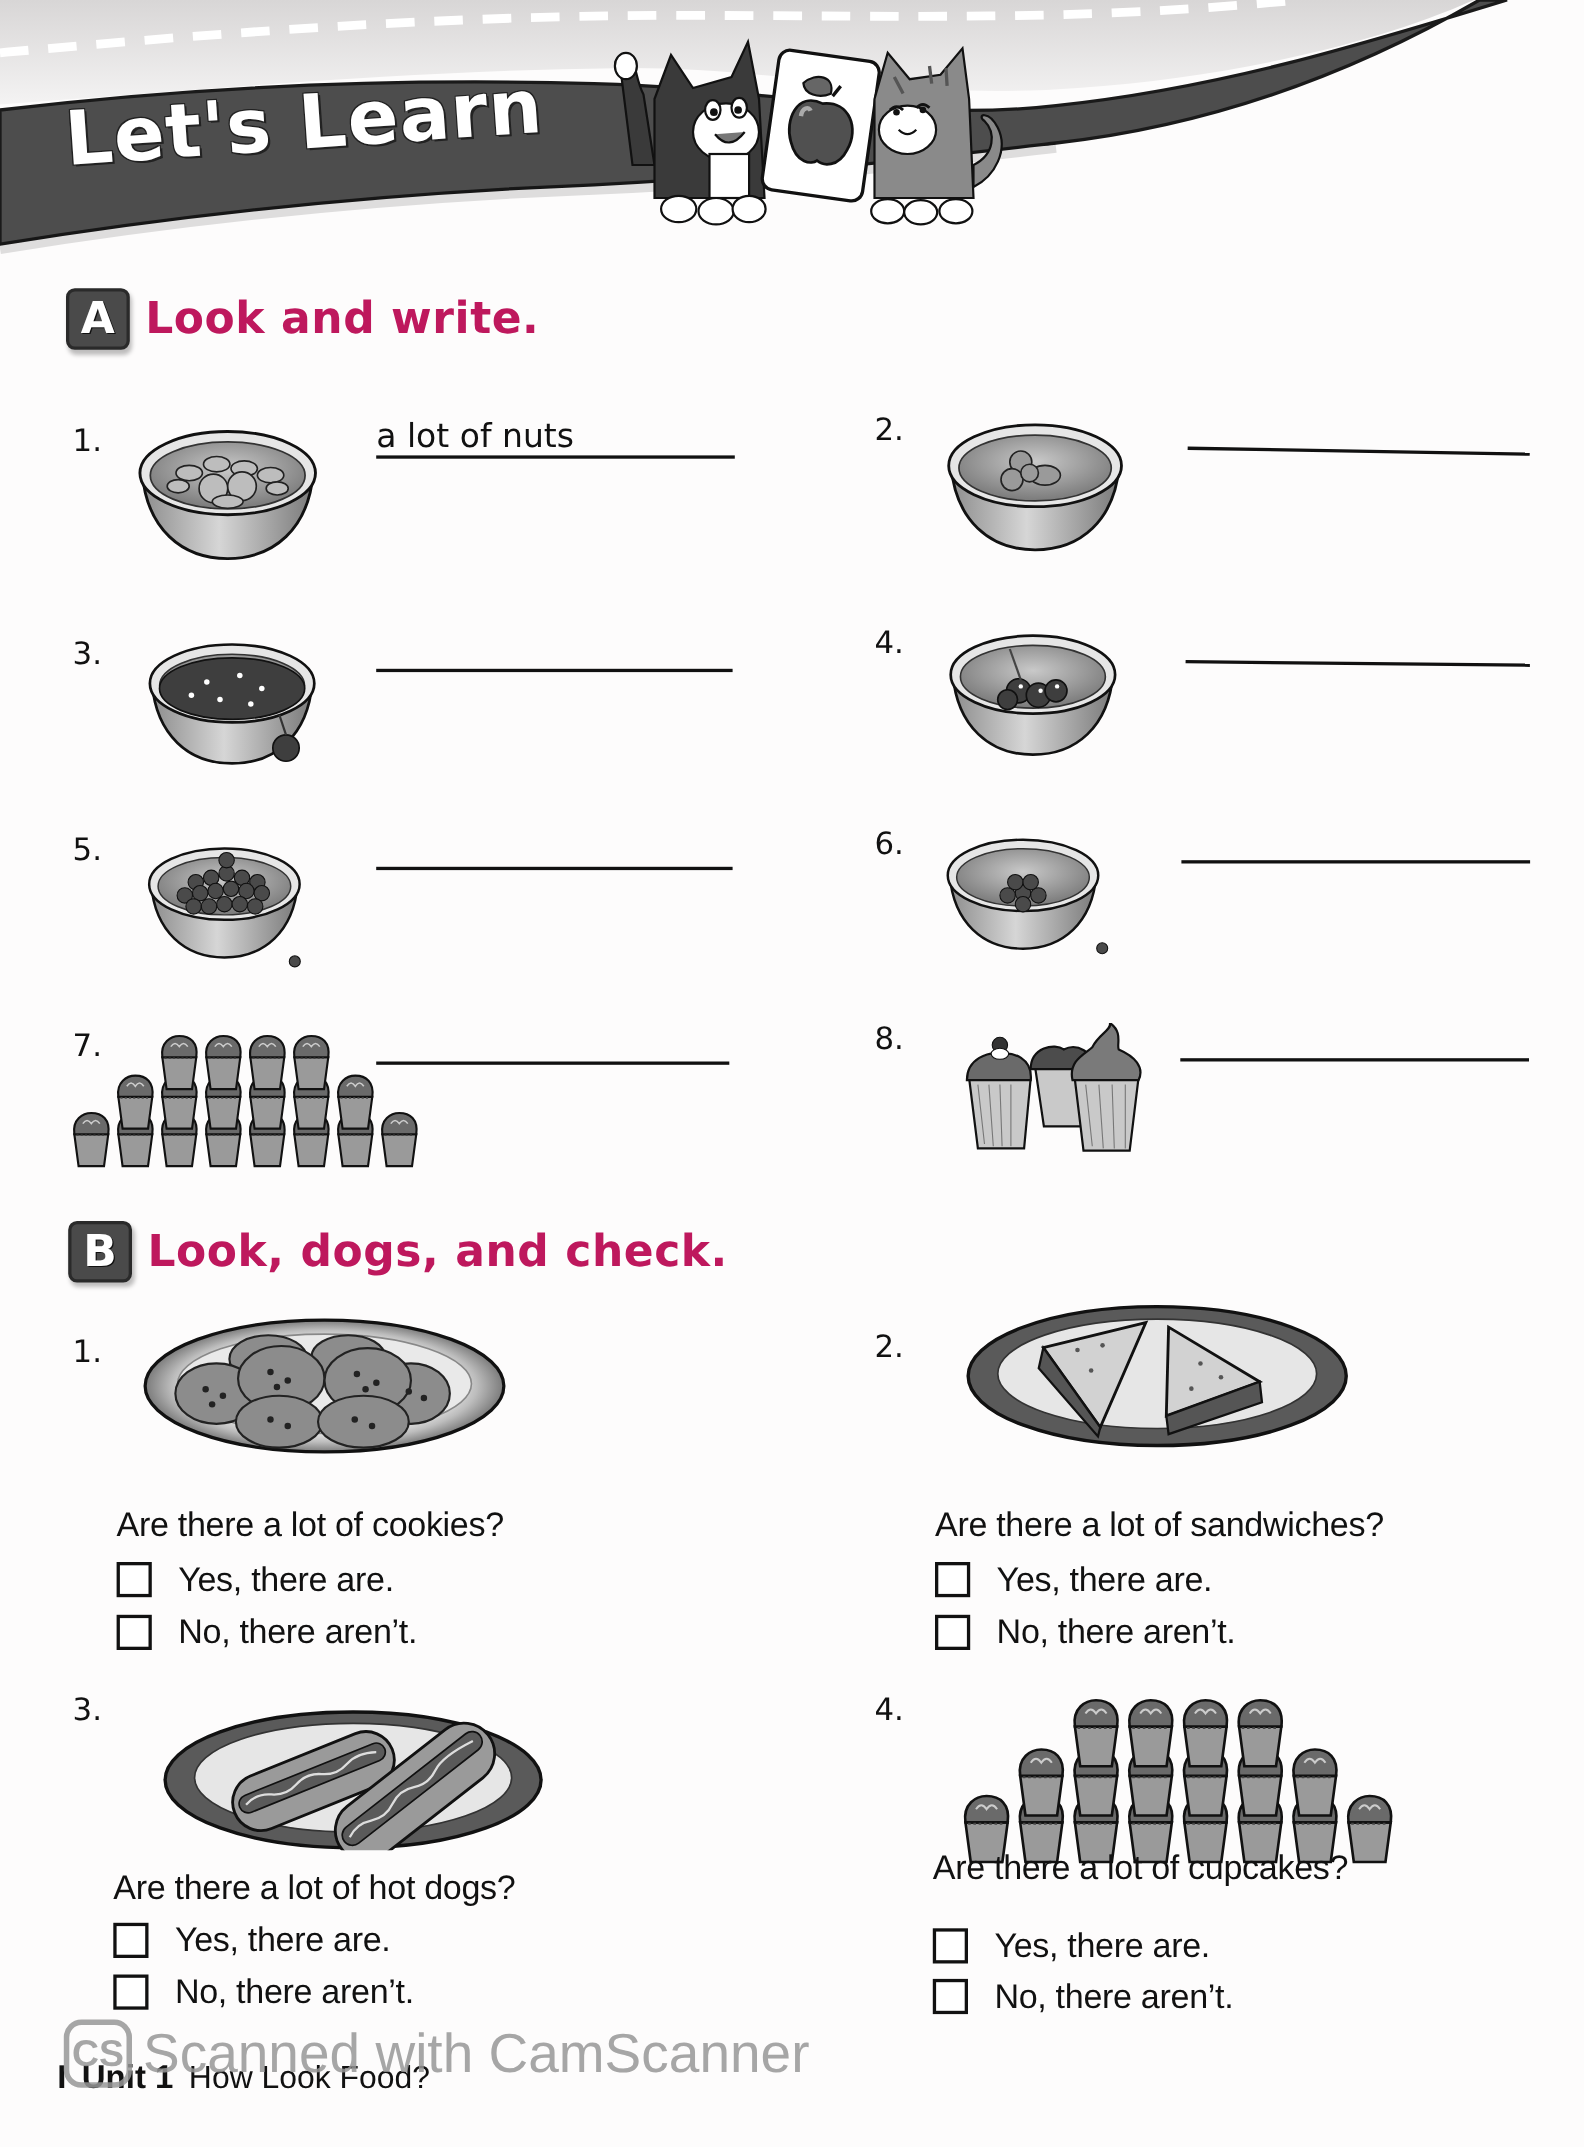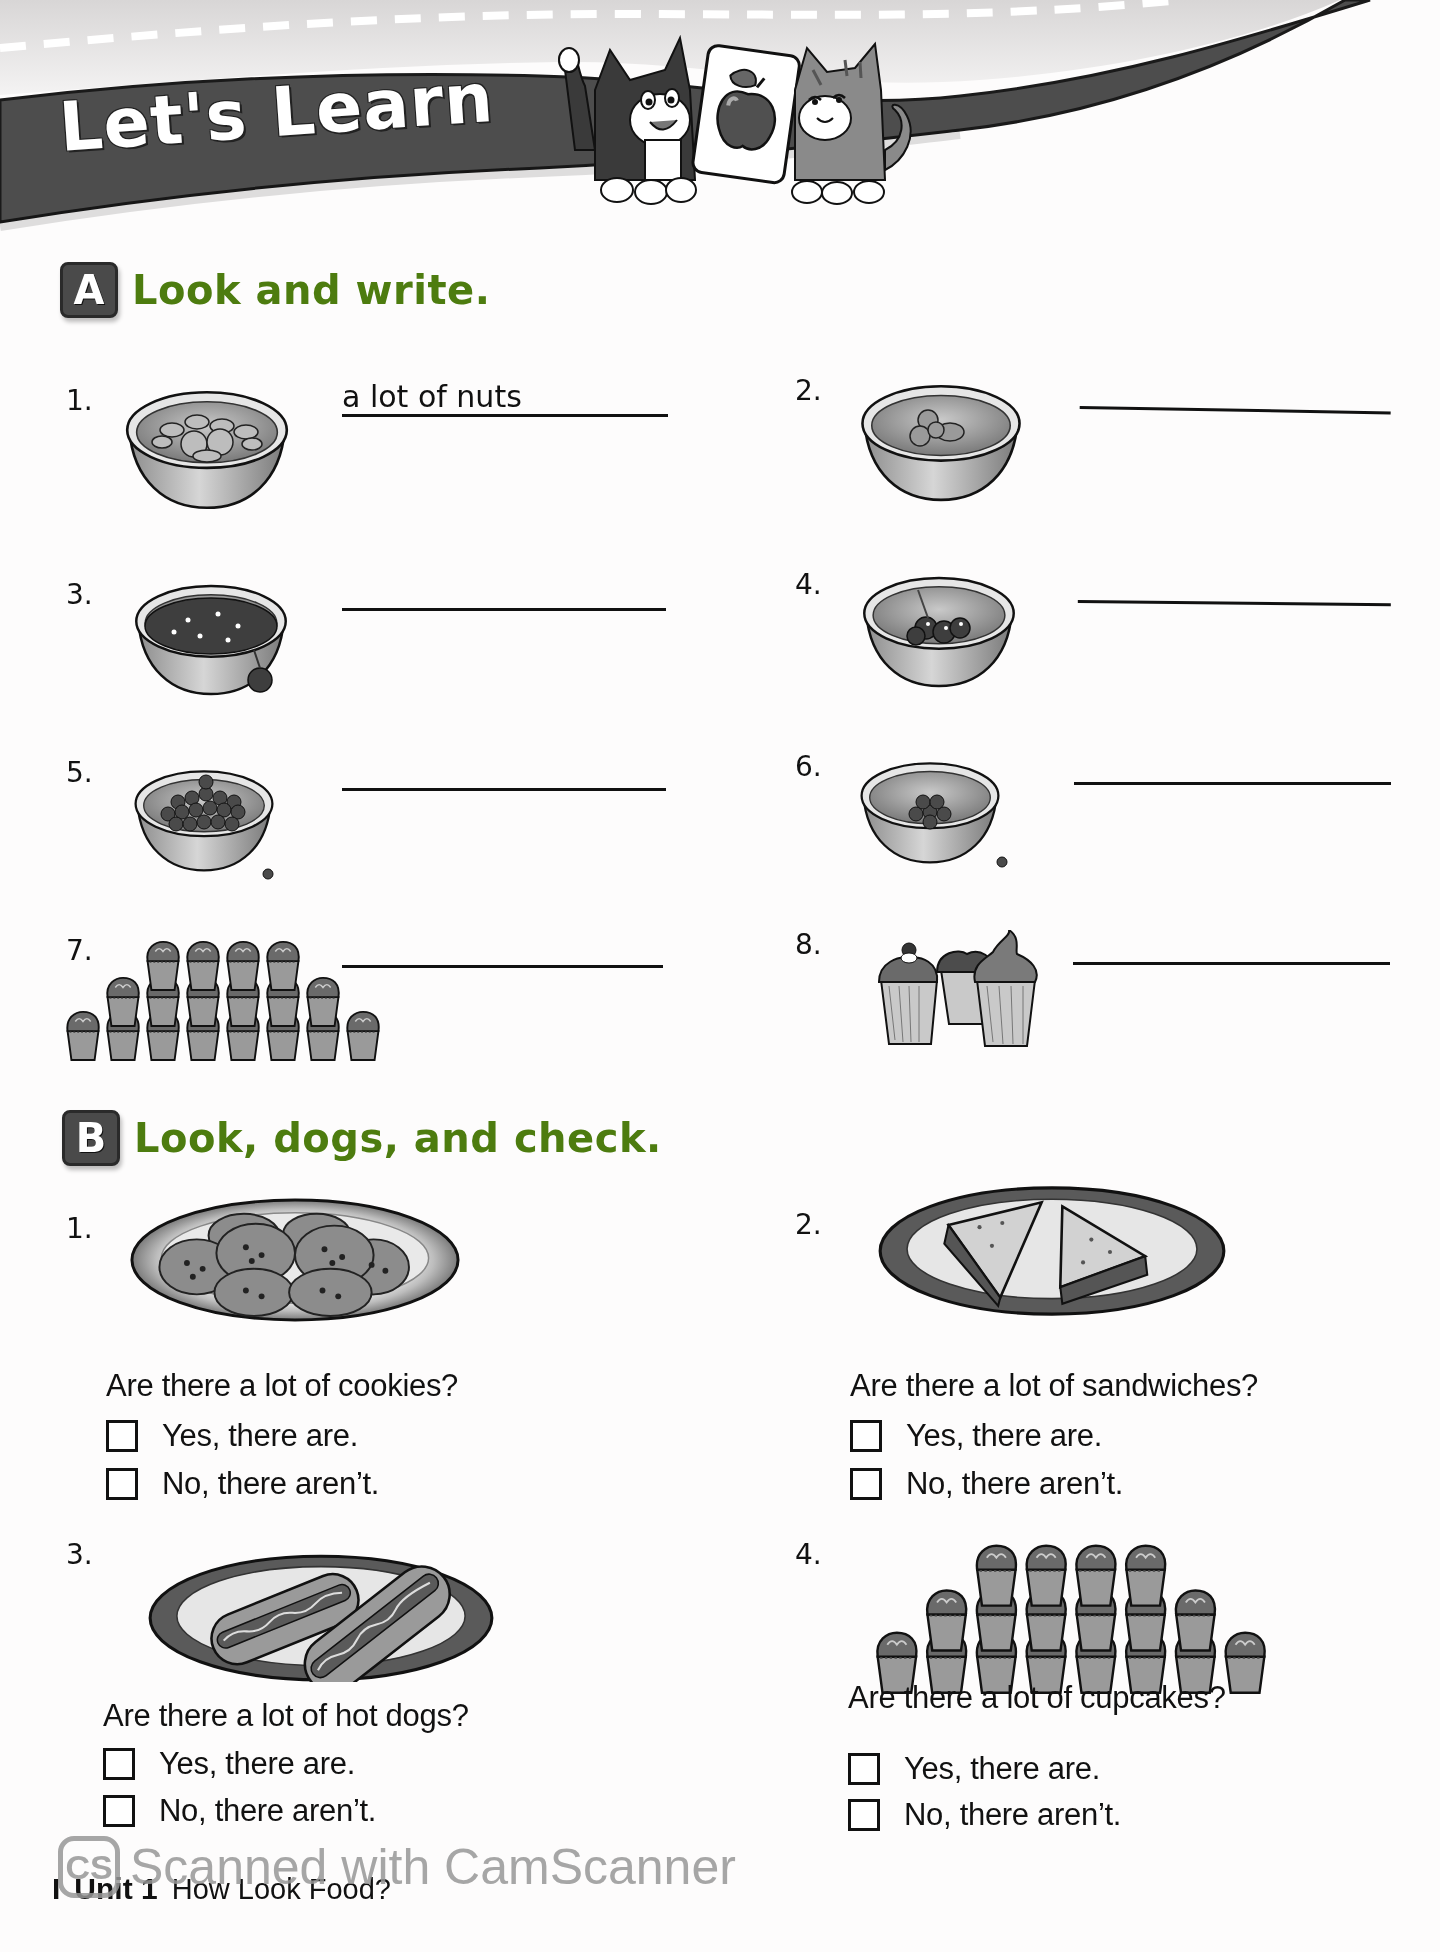--- a/index.html
+++ b/index.html
@@ -22,21 +22,21 @@
   
   .section-head { position: absolute; display: flex; align-items: center; gap: 14px; }
   .badge {
     width: 58px; height: 56px; border-radius: 8px;
     background: #4a4a4a; border: 3px solid #2a2a2a; box-sizing: border-box;
     display: flex; align-items: center; justify-content: center;
     color: #fff; font-weight: bold; font-size: 40px;
     box-shadow: 2px 4px 4px rgba(0,0,0,0.25);
     text-shadow: 1px 1px 0 #111;
   }
-  .section-title { font-weight: bold; font-size: 40px; color: #4d7c0f; letter-spacing: 0.5px; }
+  .section-title { font-weight: bold; font-size: 40px; color: #be185d; letter-spacing: 0.5px; }
   
   .num { position: absolute; font-size: 28px; color: #111; font-family: "DejaVu Sans", sans-serif; }
   
   .answer {
     position: absolute; border-bottom: 3px solid #111; height: 34px;
     font-family: "DejaVu Sans", sans-serif; font-size: 30px; line-height: 34px; color: #111;
     padding-left: 0;
   }
   .illus { position: absolute; }
   

